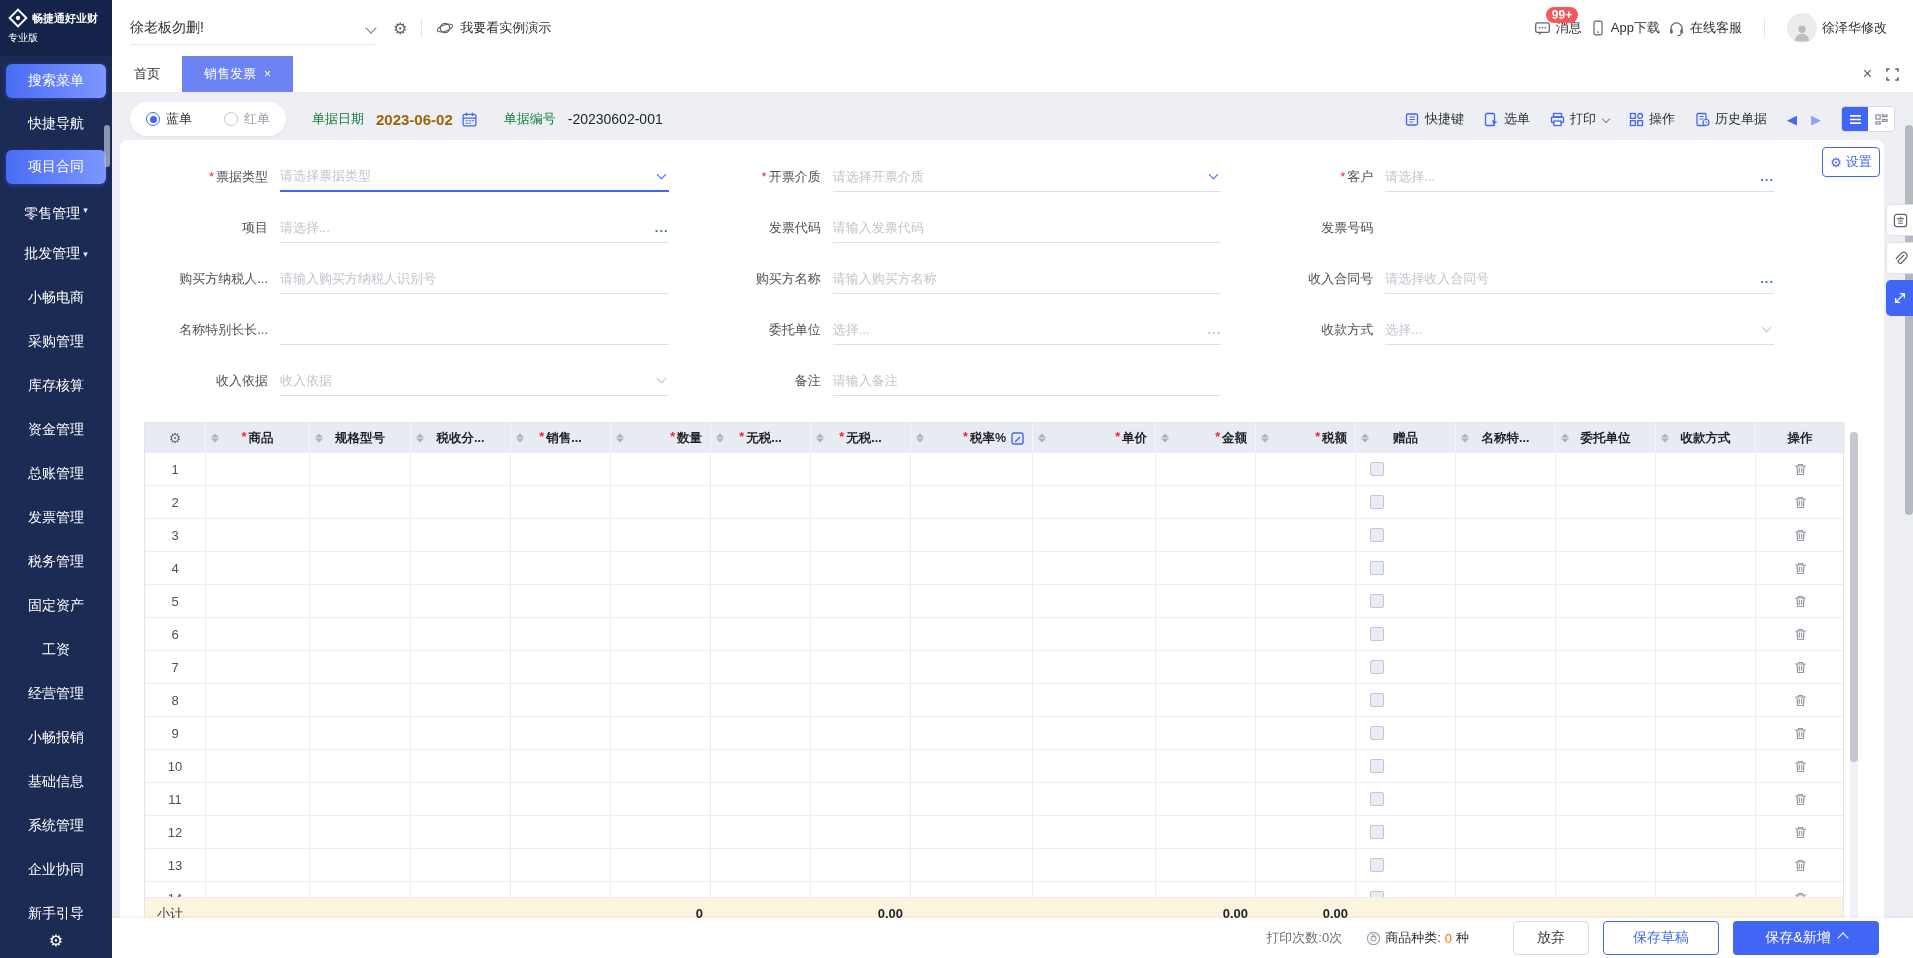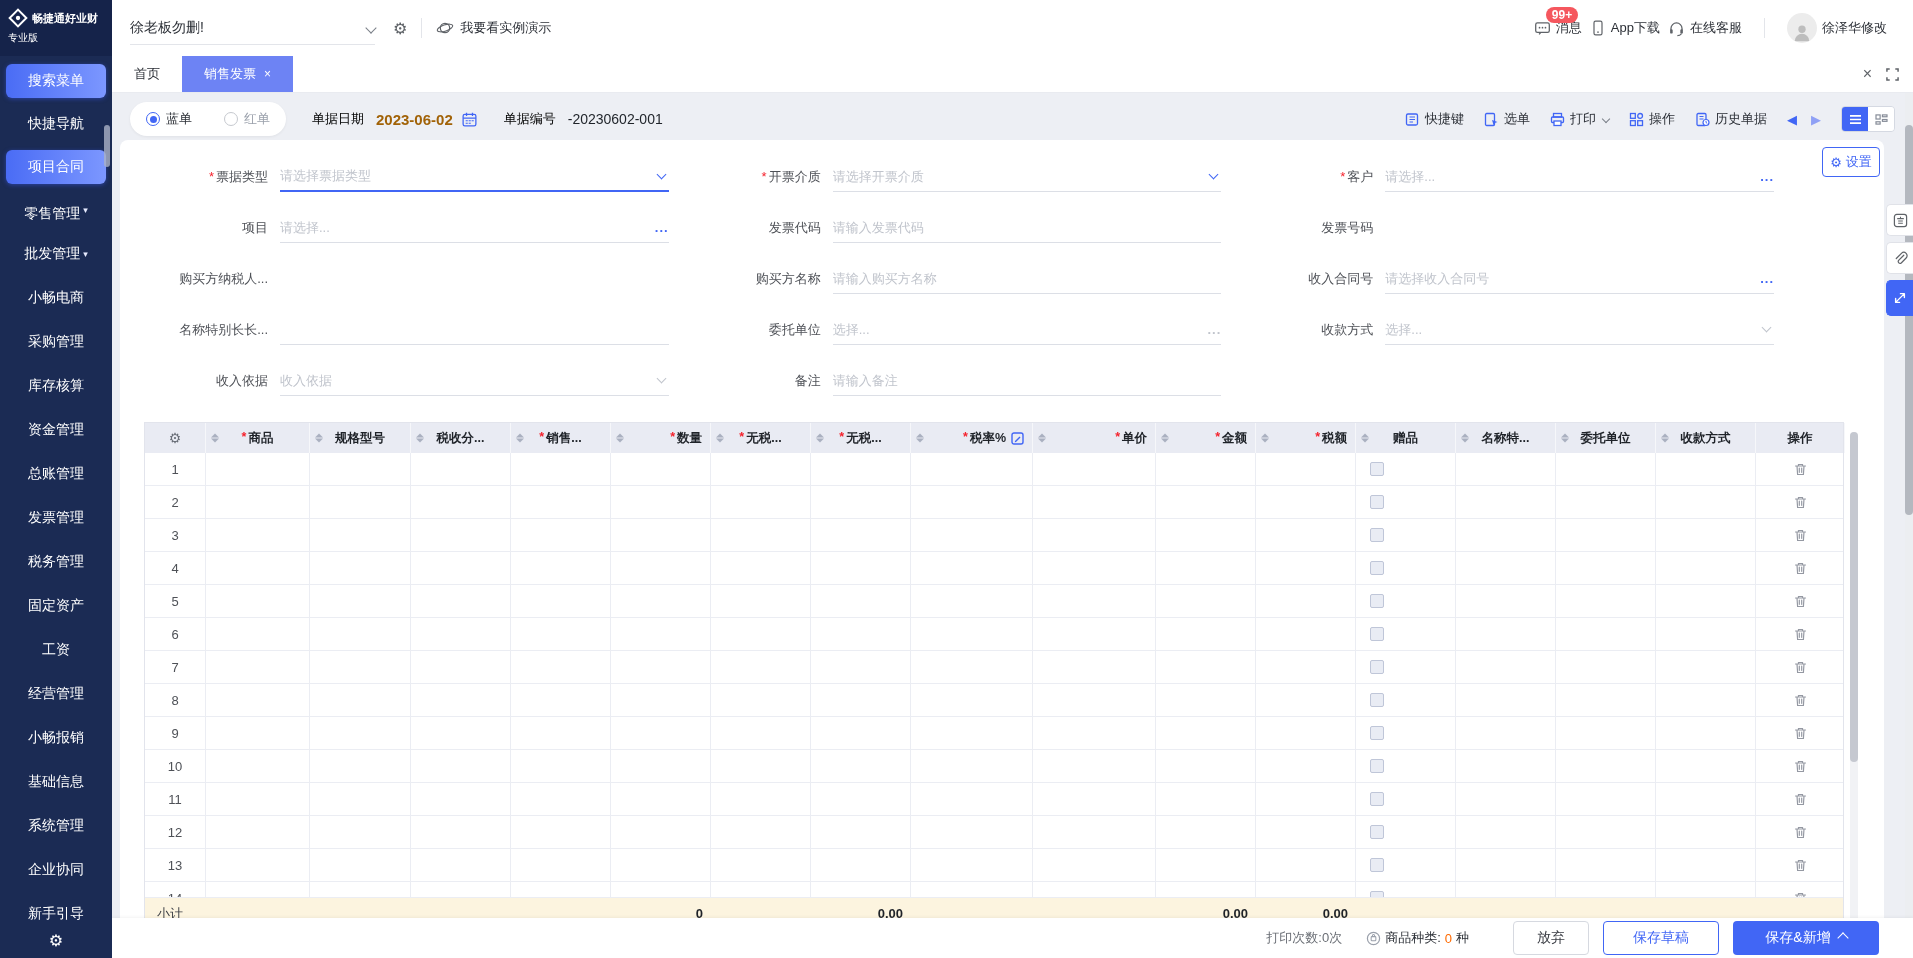--- a/index.html
+++ b/index.html
@@ -45,21 +45,21 @@
   .x-all { font-size:16px; cursor:pointer; line-height:1; }
 
   
   .doc-toolbar { position:absolute; left:112px; top:100px; width:1801px; height:38px; display:flex; align-items:center; padding-left:18px; }
   .radio-pill { background:#fff; border-radius:18px; height:34px; display:flex; align-items:center; padding:0 16px; gap:32px; box-shadow:0 1px 3px rgba(0,0,0,.06); }
   .radio { display:flex; align-items:center; gap:6px; cursor:pointer; font-size:13px; color:#9aa0ab; }
   .radio.sel { color:#2b2f36; }
   .rdot { width:14px; height:14px; border-radius:50%; border:1px solid #c6c9cf; background:#fff; position:relative; }
   .rdot.sel { border-color:var(--accent); }
   .rdot.sel::after { content:""; position:absolute; inset:2.5px; border-radius:50%; background:var(--accent); }
-  .fld-lab { color:#000000; margin-left:26px; font-size:13px; }
+  .fld-lab { color:#15803d; margin-left:26px; font-size:13px; }
   .date-val { font-size:15px; font-weight:bold; color:#a16207; margin-left:12px; cursor:pointer; }
   .no-val { font-size:14px; color:#1f2329; margin-left:12px; }
   .cal-ico { margin-left:8px; cursor:pointer; }
   .tb-actions { margin-left:auto; display:flex; align-items:center; gap:20px; padding-right:18px; }
   .tb-act { display:flex; align-items:center; gap:5px; font-size:13px; color:#2b2f36; cursor:pointer; }
   .tb-act .chev { width:6px; height:6px; margin-left:2px; }
   .nav-arrows { display:flex; gap:14px; align-items:center; }
   .arr { font-size:13px; cursor:pointer; }
   .arr.l { color:var(--accent); } .arr.r { color:#8fa0f5; }
   .view-toggle { display:flex; border:1px solid #d5d9e2; border-radius:4px; overflow:hidden; }
@@ -399,20 +399,23 @@
         <div class="f-lab"><span>发票代码</span></div>
         <div class="f-field">
           <div class="ph">请输入发票代码</div>
         </div>
       </div>
       <div class="f-cell">
         <div class="f-lab"><span>发票号码</span></div>
       </div>
       <div class="f-cell">
         <div class="f-lab"><span>购买方纳税人...</span></div>
+        <div class="f-field">
+          <div class="ph">请输入购买方纳税人识别号</div>
+        </div>
       </div>
       <div class="f-cell">
         <div class="f-lab"><span>购买方名称</span></div>
         <div class="f-field">
           <div class="ph">请输入购买方名称</div>
         </div>
       </div>
       <div class="f-cell">
         <div class="f-lab"><span>收入合同号</span></div>
         <div class="f-field">

